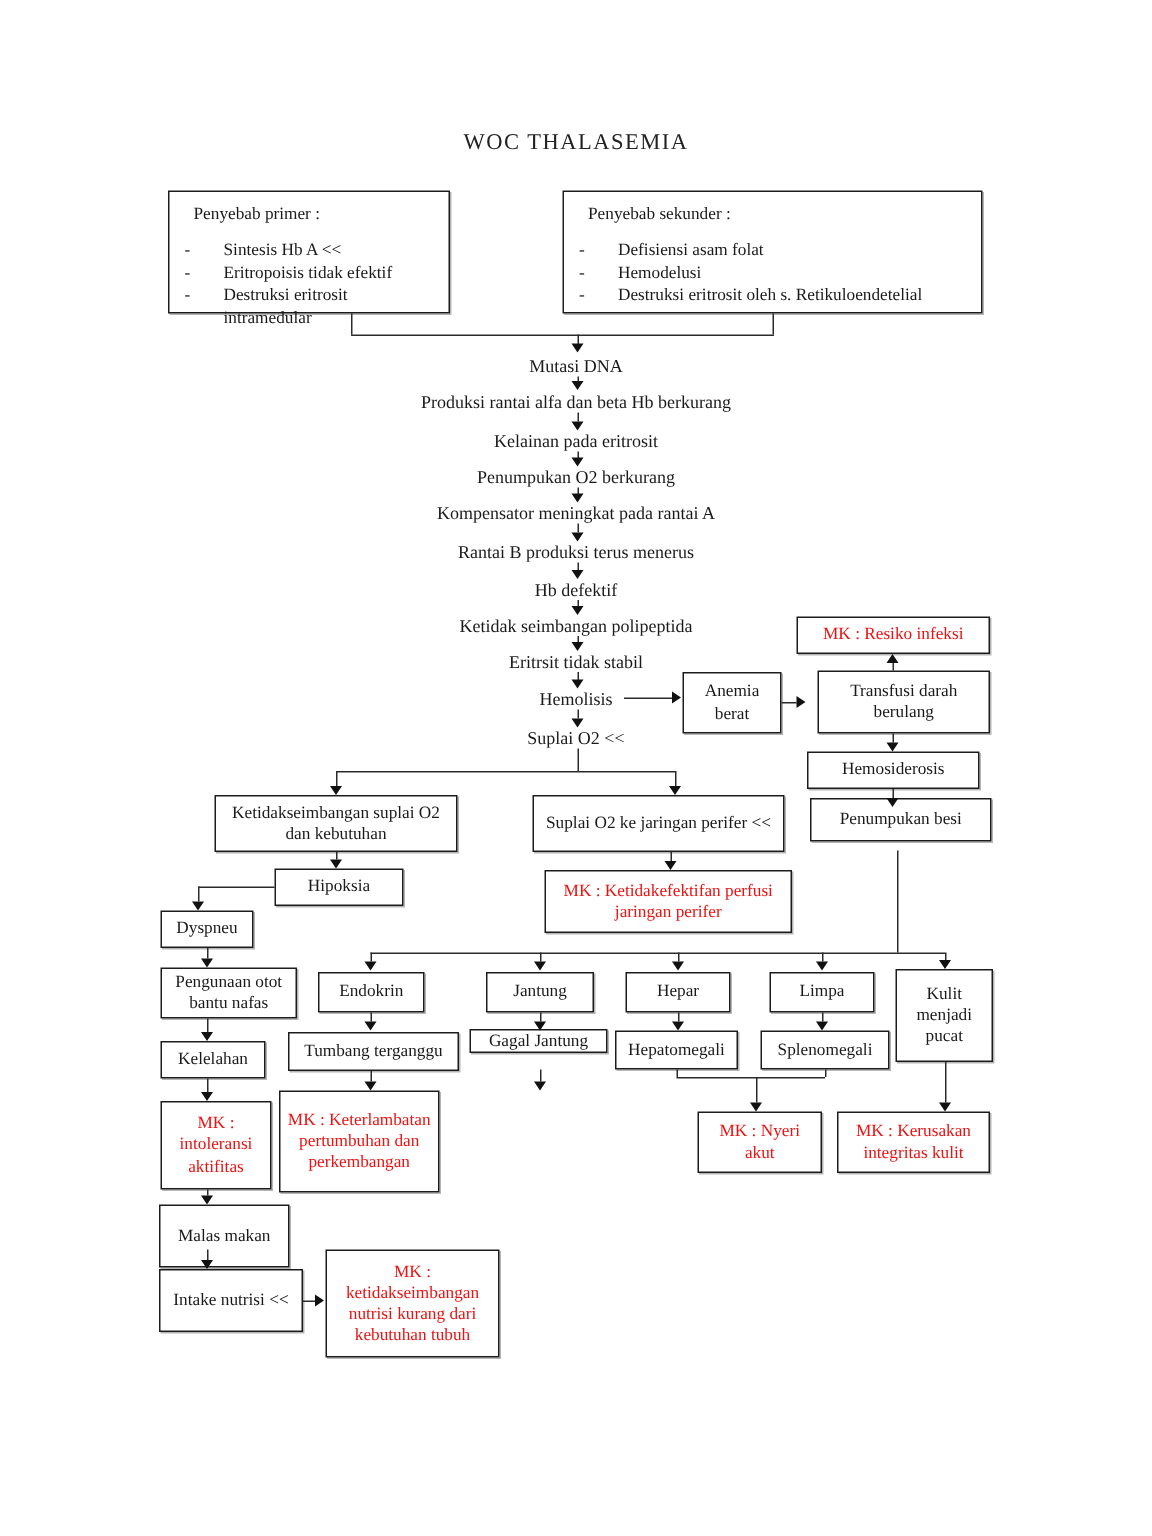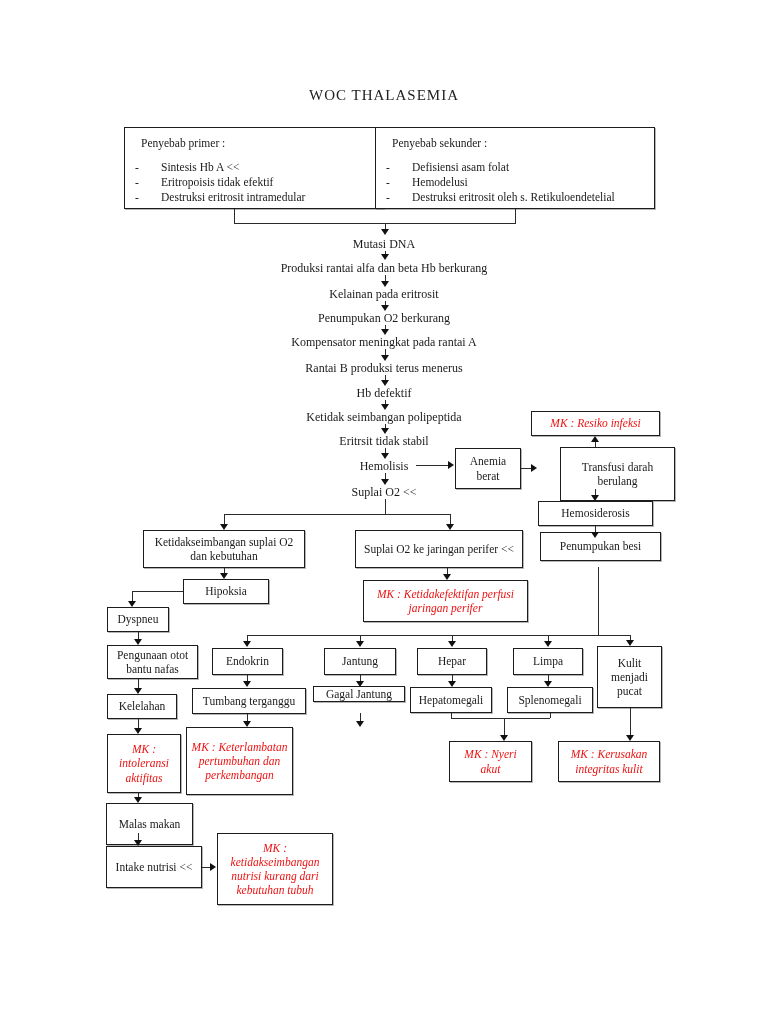--- a/index.html
+++ b/index.html
@@ -10,21 +10,21 @@
   #title{
     position:absolute;left:0;right:0;top:87px;text-align:center;
     font-size:15px;letter-spacing:1px;color:#222;
   }
   .box{
     position:absolute;box-sizing:border-box;border:1.5px solid #1c1c1c;background:#fff;
     display:flex;align-items:center;justify-content:center;text-align:center;
     font-size:11.5px;line-height:1.22;padding:1px 3px;
     box-shadow:1px 1px 0 rgba(120,120,120,.55);
   }
-  .red{color:#ed1111;font-style:italic;}
+  .red{color:#ed1111;}
   .causes{display:block;text-align:left;padding:6px 6px 4px 8px;font-size:11.5px;}
   .c-head{margin:2px 0 10px 8px;}
   .c-item{display:flex;line-height:15px;}
   .c-item .dash{width:26px;text-align:left;padding-left:2px;flex:0 0 26px;}
   .cas{
     position:absolute;left:0;width:768px;text-align:center;height:14px;
     font-size:12px;line-height:14px;
   } 
   .vl{position:absolute;width:1px;background:#2b2b2b;}
   .hl{position:absolute;height:1px;background:#2b2b2b;}
@@ -32,21 +32,21 @@
   .tri-u{position:absolute;width:0;height:0;border-left:4.5px solid transparent;border-right:4.5px solid transparent;border-bottom:6.5px solid #111;}
   .tri-r{position:absolute;width:0;height:0;border-top:4.5px solid transparent;border-bottom:4.5px solid transparent;border-left:6.5px solid #111;}
 </style>
 </head>
 <body>
 
 <div id="page">
 
   <div id="title">WOC THALASEMIA</div>
 
-  <div class="box causes" style="left:124px;top:127px;width:260px;height:82px">
+  <div class="box causes" style="left:112px;top:127px;width:188px;height:82px">
     <div class="c-head">Penyebab primer :</div>
     <div class="c-item">
         <span class="dash">-</span>
         <span>Sintesis Hb A &lt;&lt;</span>
       </div>
     <div class="c-item">
         <span class="dash">-</span>
         <span>Eritropoisis tidak efektif</span>
       </div>
     <div class="c-item">
@@ -81,21 +81,21 @@
   <div class="cas" style="top:434px">Eritrsit tidak stabil</div>
   <div class="cas" style="top:459px">Hemolisis</div>
   <div class="cas" style="top:485px">Suplai O2 &lt;&lt;</div>
 
   <div class="box" style="left:455px;top:448px;width:66px;height:41px">
       <span>Anemia berat</span>
     </div>
   <div class="box red" style="left:531px;top:411px;width:129px;height:25px">
       <span>MK : Resiko infeksi</span>
     </div>
-  <div class="box" style="left:560px;top:447px;width:115px;height:54px">
+  <div class="box" style="left:545px;top:447px;width:115px;height:42px">
       <span>Transfusi darah berulang</span>
     </div>
   <div class="box" style="left:538px;top:501px;width:115px;height:25px">
       <span>Hemosiderosis</span>
     </div>
   <div class="box" style="left:540px;top:532px;width:121px;height:29px">
       <span>Penumpukan besi</span>
     </div>
 
   <div class="box" style="left:143px;top:530px;width:162px;height:38px">
@@ -158,21 +158,21 @@
   <div class="box" style="left:410px;top:687px;width:82px;height:26px">
       <span>Hepatomegali</span>
     </div>
   <div class="box" style="left:507px;top:687px;width:86px;height:26px">
       <span>Splenomegali</span>
     </div>
 
   <div class="box red" style="left:186px;top:727px;width:107px;height:68px">
       <span>MK : Keterlambatan pertumbuhan dan perkembangan</span>
     </div>
-  <div class="box red" style="left:449px;top:741px;width:83px;height:41px">
+  <div class="box red" style="left:465px;top:741px;width:83px;height:41px">
       <span>MK : Nyeri akut</span>
     </div>
   <div class="box red" style="left:558px;top:741px;width:102px;height:41px">
       <span>MK : Kerusakan integritas kulit</span>
     </div>
 
   <div class="vl" style="left:234px;top:209px;height:14px"></div>
   <div class="vl" style="left:515px;top:209px;height:14px"></div>
   <div class="hl" style="left:234px;top:223px;width:282px"></div>
   <div class="vl" style="left:385px;top:223px;height:7px"></div>

